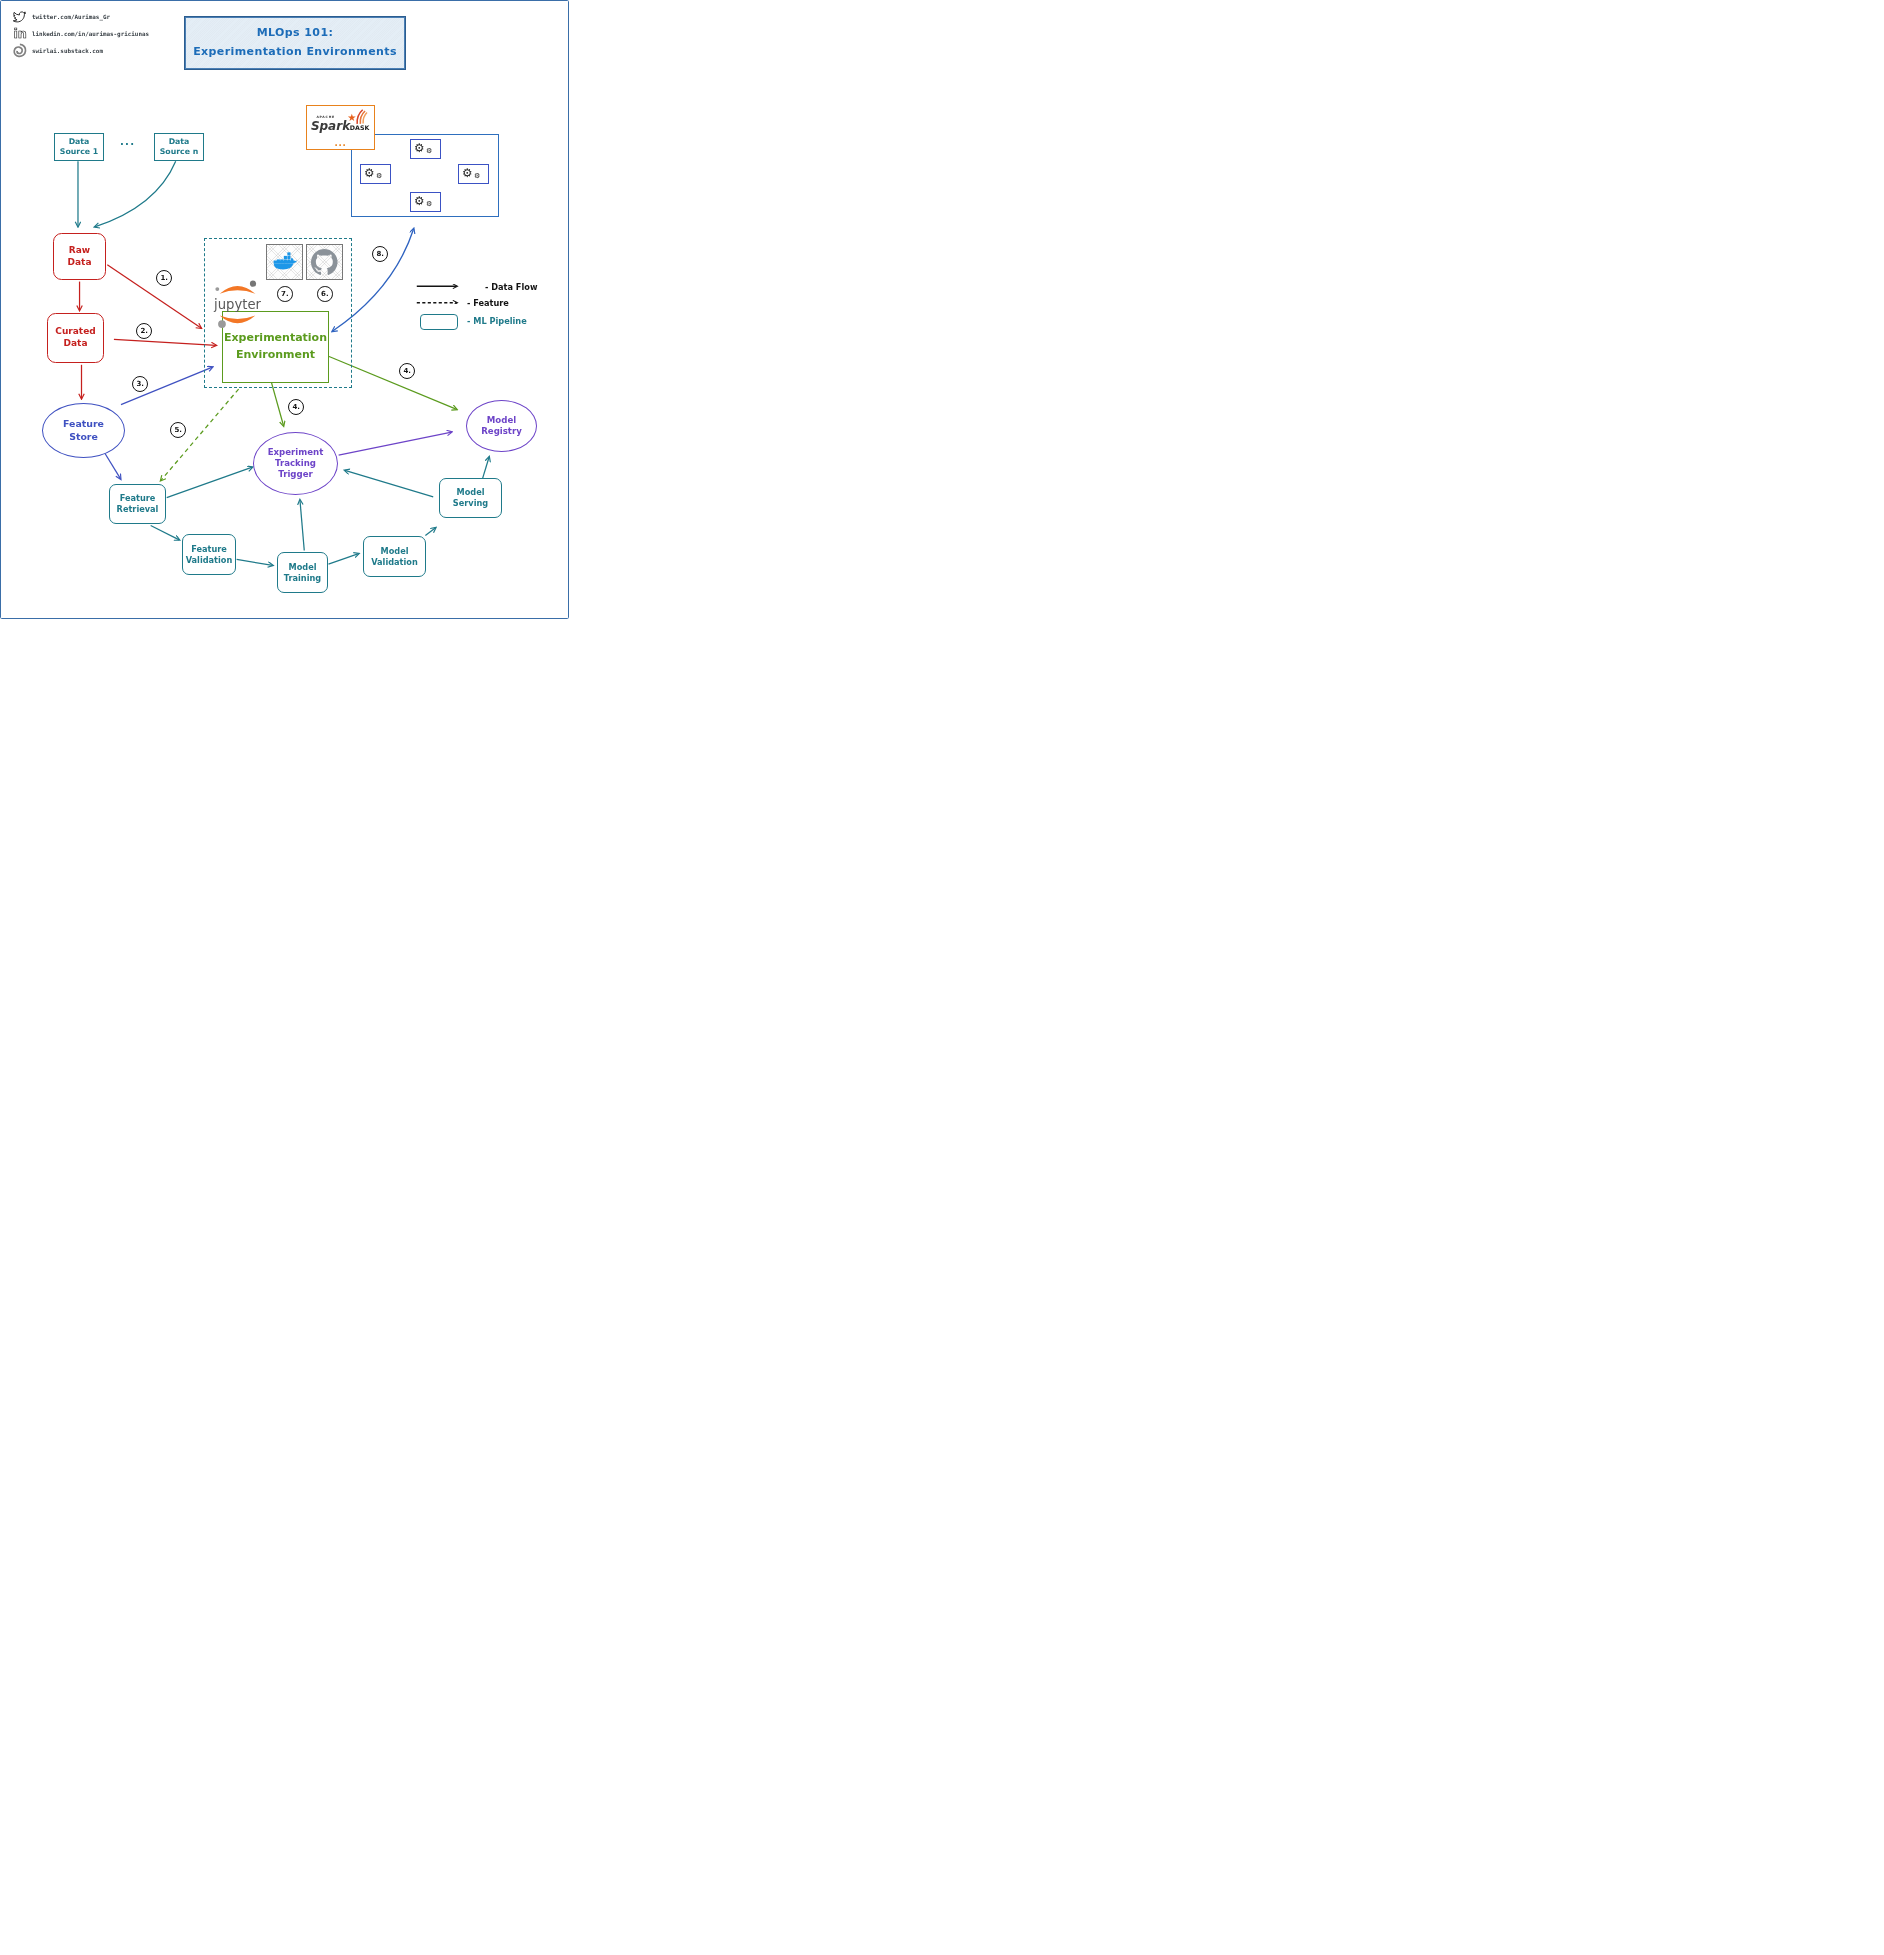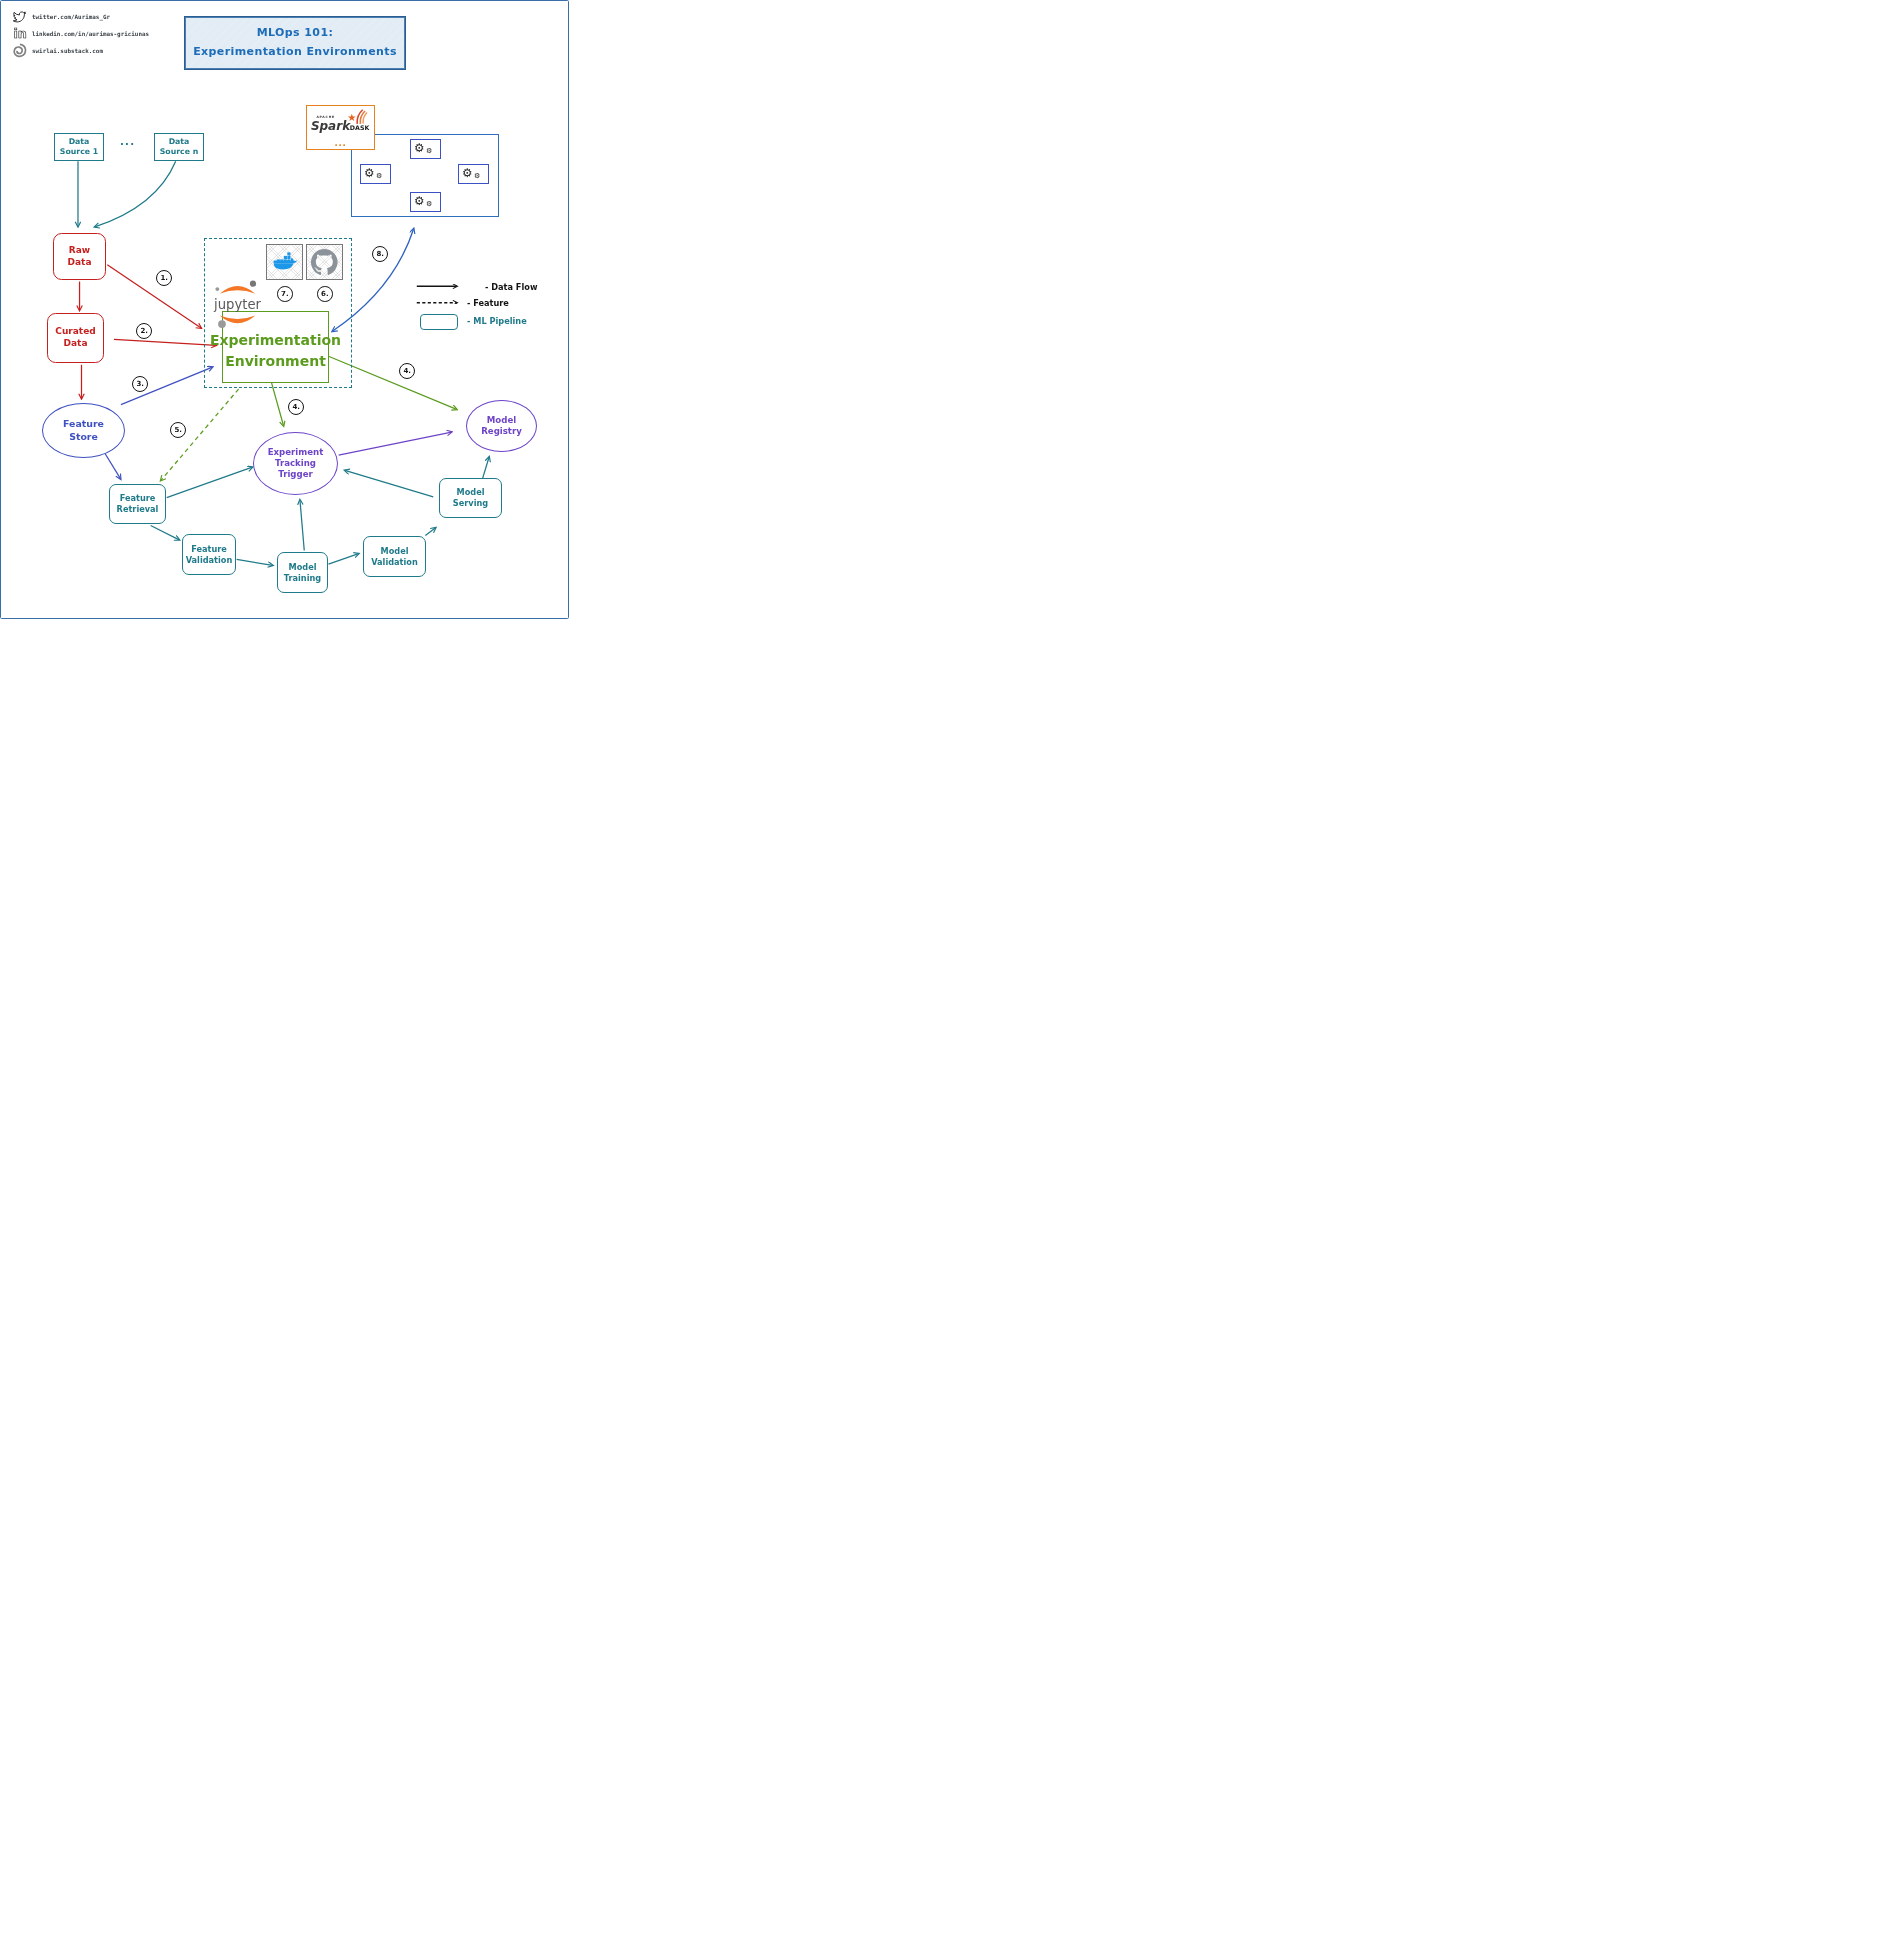--- a/index.html
+++ b/index.html
@@ -10,21 +10,21 @@
   .node { position:absolute; display:flex; flex-direction:column; align-items:center; justify-content:center;
           text-align:center; background:#fff; z-index:2; line-height:1.3; }
   .sq-teal { border:1.2px solid #1f7a8a; color:#1f7a8a; font-size:7.8px; font-weight:600; border-top-width:1.6px; border-bottom-width:1.6px;}
   .rr-teal { border:1.2px solid #1f7a8a; color:#1f7a8a; font-size:8.2px; font-weight:600; border-radius:7px; }
   .rr-red  { border:1.4px solid #c5201e; color:#c5201e; font-size:9px; font-weight:600; border-radius:8.6px; }
   .el-blue { border:1.2px solid #3f51c1; color:#3f51c1; font-size:9.4px; font-weight:600; border-radius:50%; }
   .el-purple { border:1.2px solid #6d44c8; color:#6d44c8; font-size:8.6px; font-weight:600; border-radius:50%; }
   .dashed-box { position:absolute; border:1.2px dashed #1f7a8a; background:transparent; z-index:1; }
   .green-rect { position:absolute; border:1.2px solid #5b9b1e; color:#5b9b1e; background:#fff;
                 display:flex; flex-direction:column; align-items:center; justify-content:flex-start;
-                font-size:14px; font-weight:600; z-index:2; padding-top:18px; line-height:1.5;}
+                font-size:11px; font-weight:600; z-index:2; padding-top:18px; line-height:1.5;}
   .title-box { position:absolute; left:184px; top:15.6px; width:220px; height:52px;
                border:0.8px solid #4a7fb5; outline:0.4px solid #2c5d8f;
                background: repeating-linear-gradient(135deg, rgba(70,125,175,0.16) 0px, rgba(70,125,175,0.16) 0.6px, rgba(225,236,245,0.9) 0.6px, rgba(225,236,245,0.9) 1.6px);
                display:flex; flex-direction:column; align-items:center; justify-content:center;
                color:#1c6cb8; font-size:11px; font-weight:700; letter-spacing:0.4px; line-height:1.7; z-index:2;}
   .social-row { position:absolute; display:flex; align-items:center; gap:5px; z-index:2; }
   .social-text { font-family:"DejaVu Sans Mono", monospace; font-size:5.9px; color:#3b4248; font-weight:600; }
   .badge { position:absolute; width:16.4px; height:16.4px; border:1.2px solid #141414; border-radius:50%;
            background:#fff; display:flex; align-items:center; justify-content:center;
            font-size:7px; font-weight:700; color:#141414; z-index:4; }

